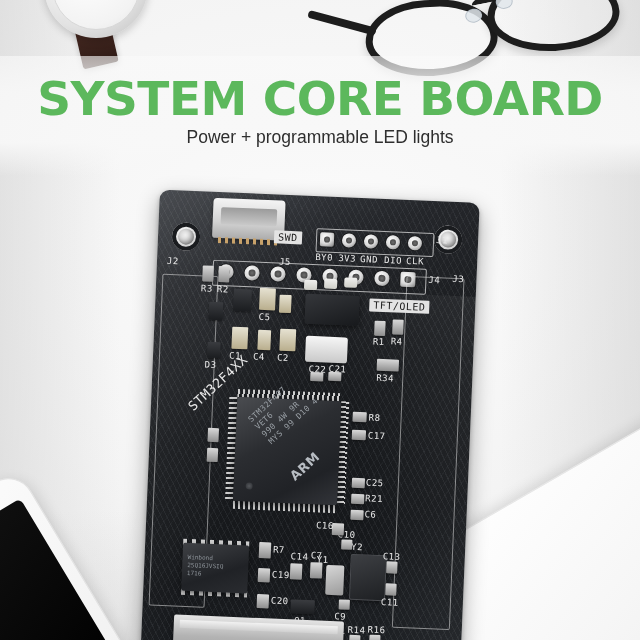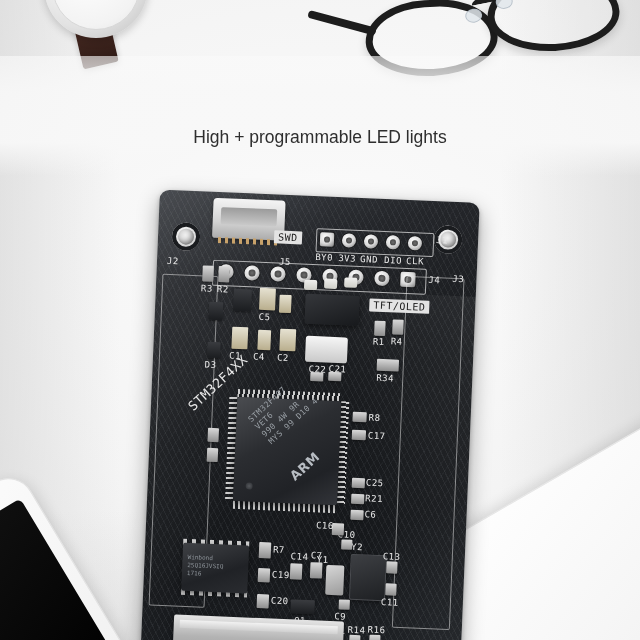--- a/index.html
+++ b/index.html
@@ -422,17 +422,18 @@
       <div class="smd" style="left:228px;top:436px;width:11px;height:12px;"></div>
       <div class="silk" style="left:186px;top:428px;">R11</div>
       <div class="silk" style="left:206px;top:427px;">R14</div>
       <div class="silk" style="left:226px;top:426px;">R16</div>
 
       <div class="sdslot"></div>
     </div>
   </div>
 
   <div class="banner"></div>
+  <div class="headline">SYSTEM CORE BOARD</div>
   <div class="subline">
-    <div>High + programmable LED lights</div>
+    <div>Power + programmable LED lights</div>
   </div>
 
 </div>
 
 </body></html>

